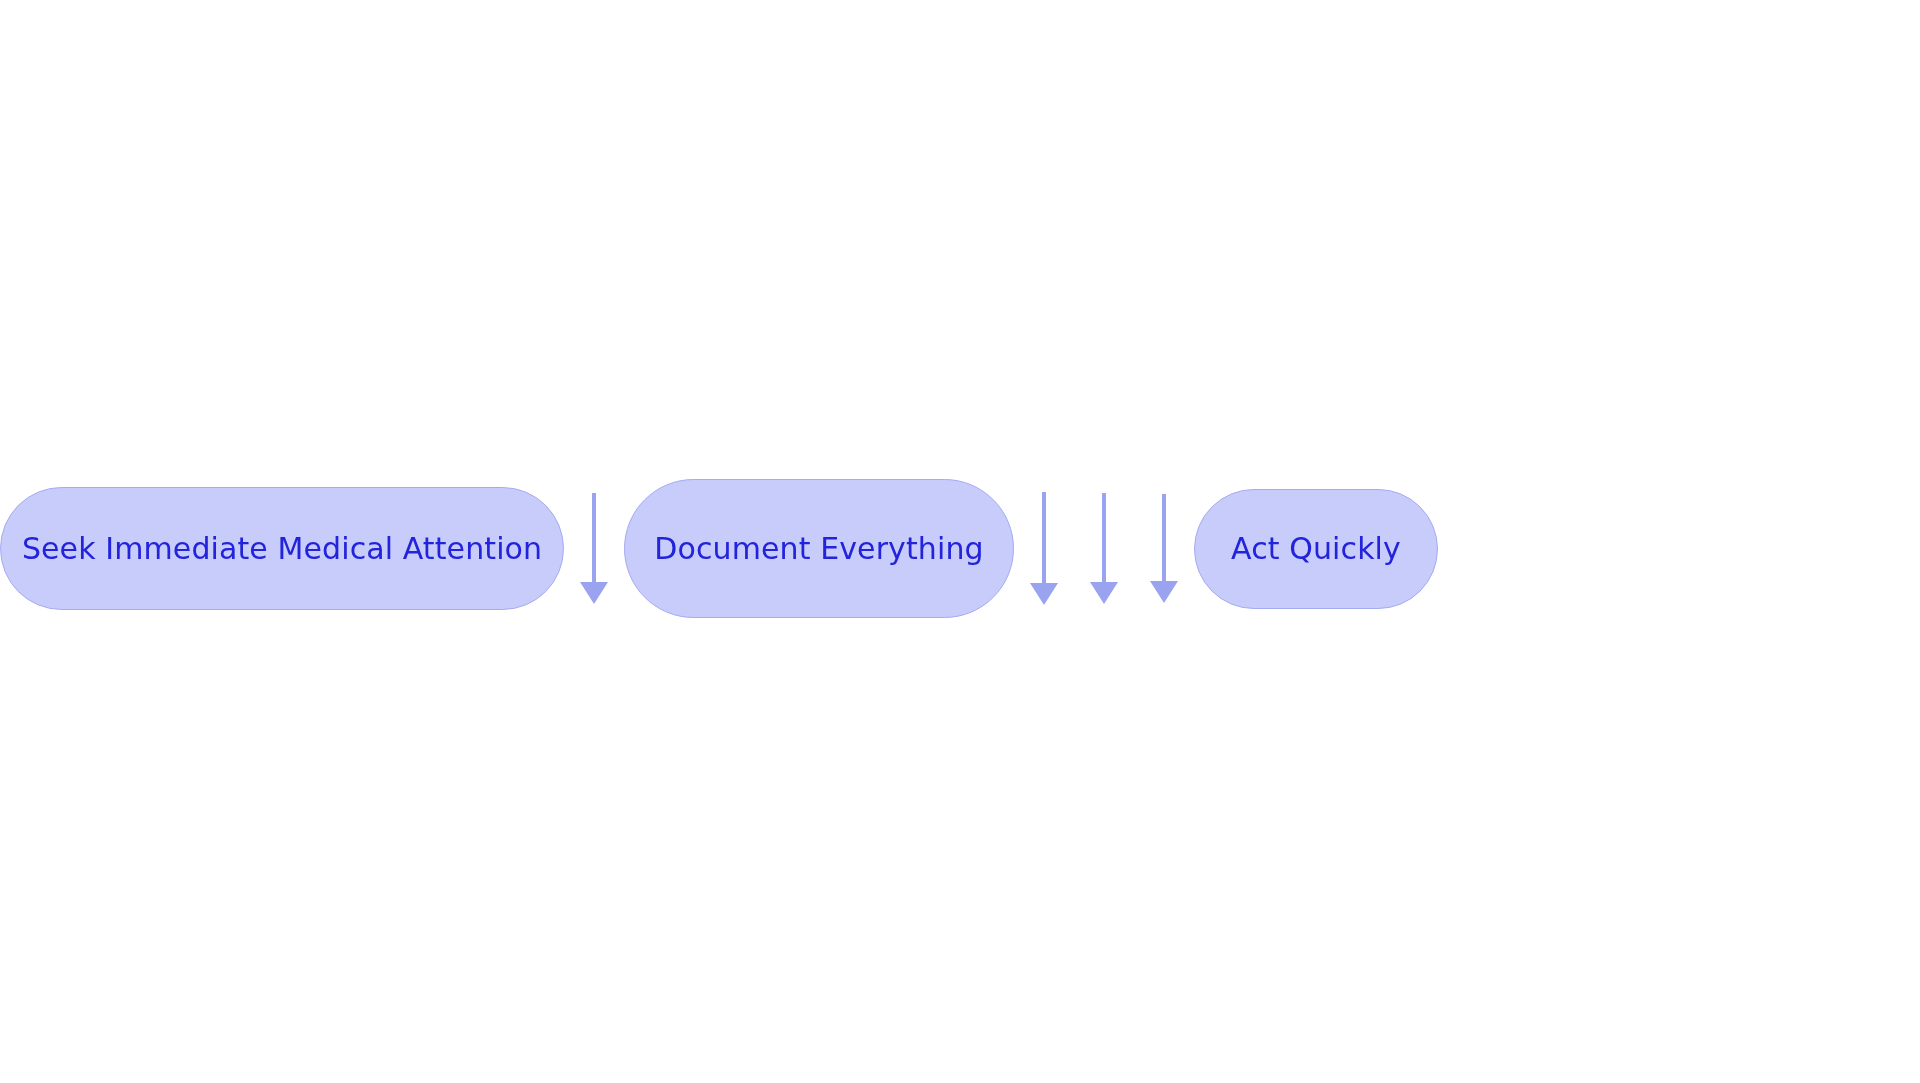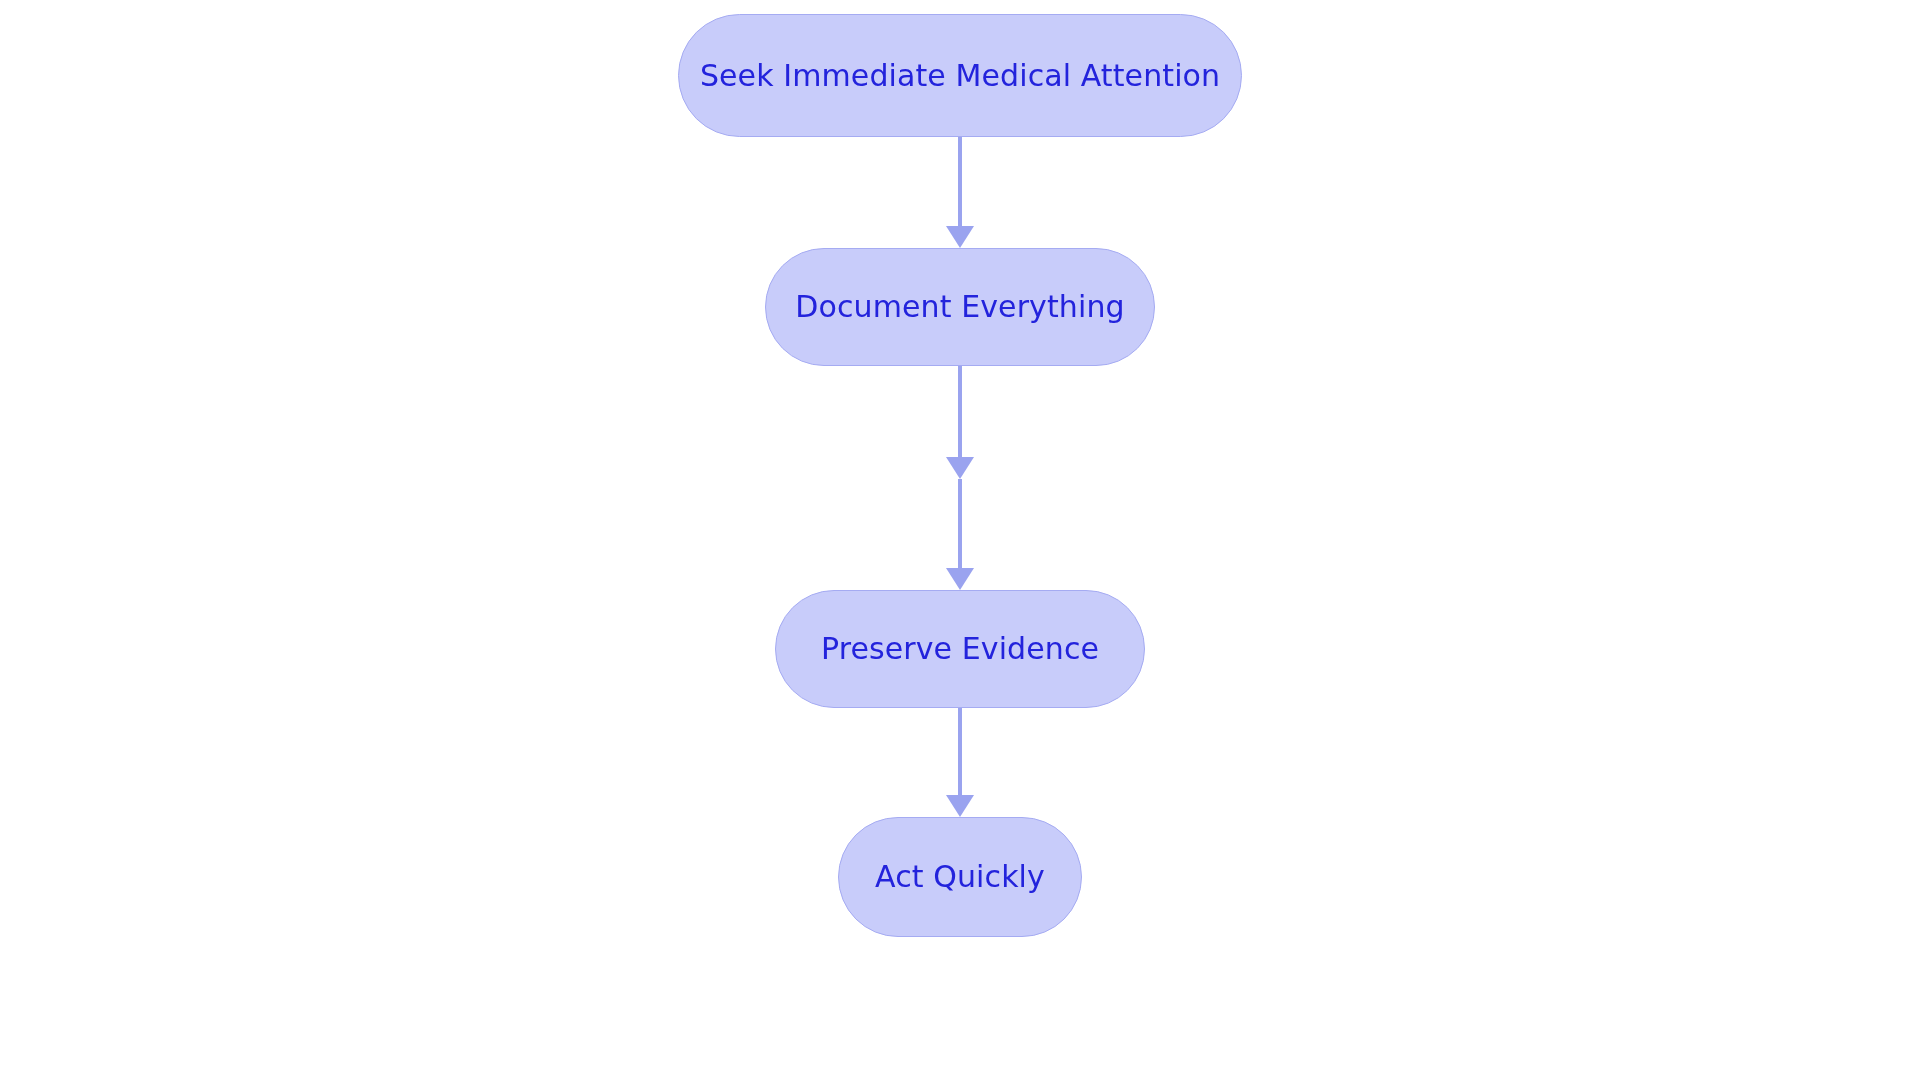--- a/index.html
+++ b/index.html
@@ -22,21 +22,20 @@
     background: #ffffff;
   }
 
   .flow-column {
     position: absolute;
     left: 0;
     top: 0;
     width: 1920px;
     height: 1083px;
     display: flex;
-    flex-direction: column;
     align-items: center;
     justify-content: flex-start;
     padding-top: 14px;
     box-sizing: border-box;
   }
 
   .node {
     box-sizing: border-box;
     display: flex;
     align-items: center;
@@ -73,21 +72,21 @@
     width: 0;
     height: 0;
     border-left: 14px solid transparent;
     border-right: 14px solid transparent;
     border-top: 22px solid #9aa3ef;
     margin-top: -1px;
   }
 
   
   .node-0 { width: 564px; height: 123px; }
-  .node-1 { width: 390px; height: 118px; text-align: right; }
+  .node-1 { width: 390px; height: 139px; text-align: right; }
   .node-2 { width: 546px; height: 118px; }
   .node-3 { width: 370px; height: 118px; }
   .node-4 { width: 244px; height: 120px; }
 
   .conn-0 .connector-line { height: 90px; }
   .conn-1 .connector-line { height: 92px; }
   .conn-2 .connector-line { height: 90px; }
   .conn-3 .connector-line { height: 88px; }
 </style>
 </head>
@@ -113,23 +112,20 @@
       <div class="connector-line"></div>
       <div class="connector-head"></div>
     </div>
 
 
     <div class="connector conn-2">
       <div class="connector-line"></div>
       <div class="connector-head"></div>
     </div>
 
-    <div class="node node-3">
-      <span class="node-label">Preserve Evidence</span>
-    </div>
 
     <div class="connector conn-3">
       <div class="connector-line"></div>
       <div class="connector-head"></div>
     </div>
 
     <div class="node node-4">
       <span class="node-label">Act Quickly</span>
     </div>
 

